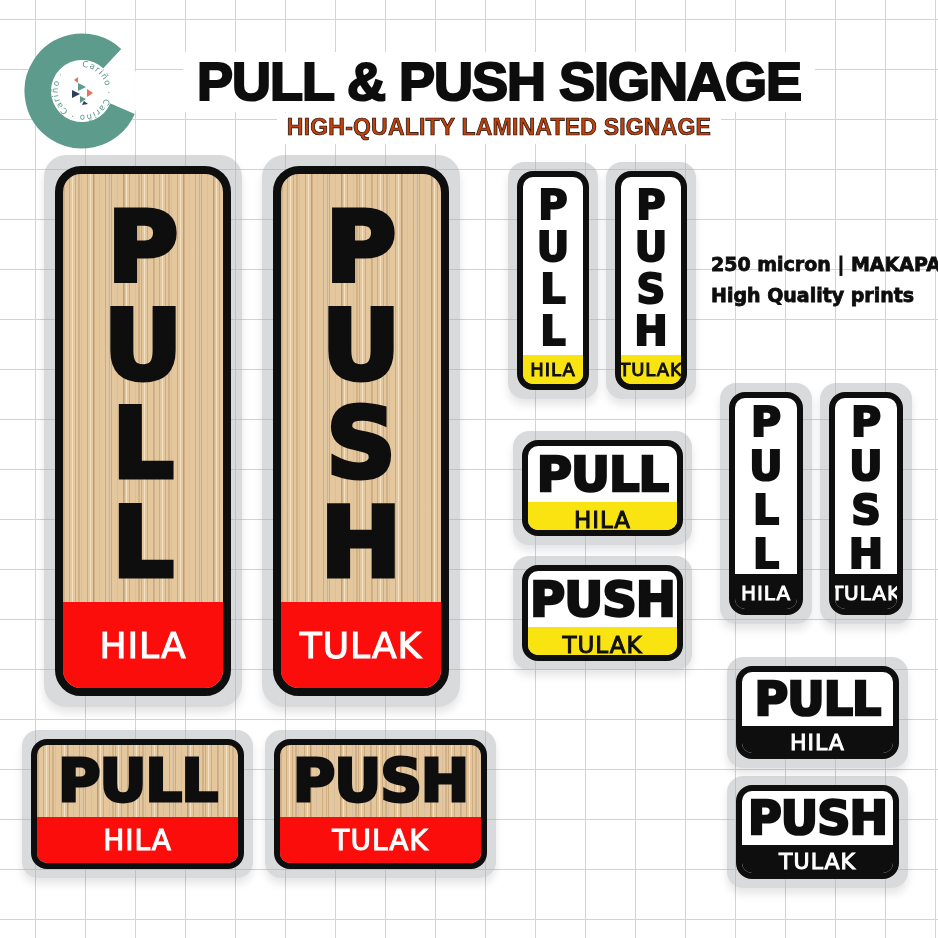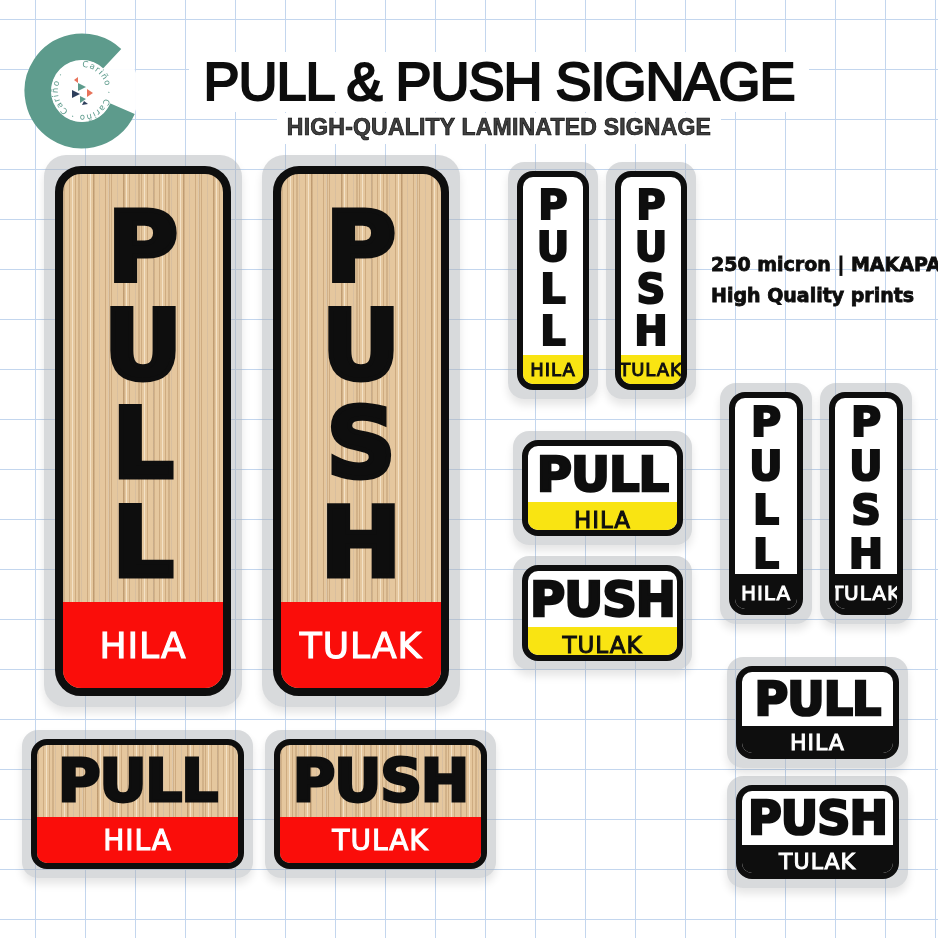--- a/index.html
+++ b/index.html
@@ -10,28 +10,28 @@
       linear-gradient(to right, #c3d6ee 1px, transparent 1px),
       linear-gradient(to bottom, #c3d6ee 1px, transparent 1px);
     background-size:50px 50px, 50px 50px;
     background-position:35px 19px, 35px 19px;
     font-family:"DejaVu Sans", sans-serif;
   }
   
   .header{position:absolute; left:60px; right:0; top:52px; text-align:center;}
   .title{
     display:inline-block; background:#ffffff; padding:2px 14px 4px;
-    font-family:"Liberation Sans", sans-serif; font-weight:400;
+    font-family:"Liberation Sans", sans-serif; font-weight:700;
     font-size:54px; line-height:1.0; color:#0d0d0d; letter-spacing:-1px;
     -webkit-text-stroke:2.2px #0d0d0d;
   }
   .subtitle{
     display:inline-block; background:#ffffff; padding:1px 10px 3px; margin-top:1px;
     font-family:"Liberation Sans", sans-serif; font-weight:700;
-    font-size:23px; color:#404040; letter-spacing:0.2px;
+    font-size:23px; color:#c2410c; letter-spacing:0.2px;
     -webkit-text-stroke:0.7px #0d0d0d;
   }
   
   .logo{position:absolute; left:24px; top:33px; width:116px; height:116px;}
   
   .note{
     position:absolute; left:711px; top:249px; color:#0e0e0e;
     font-weight:700; font-size:19px; line-height:1.65; letter-spacing:0px;
     -webkit-text-stroke:0.8px #0e0e0e; white-space:nowrap;
   }

